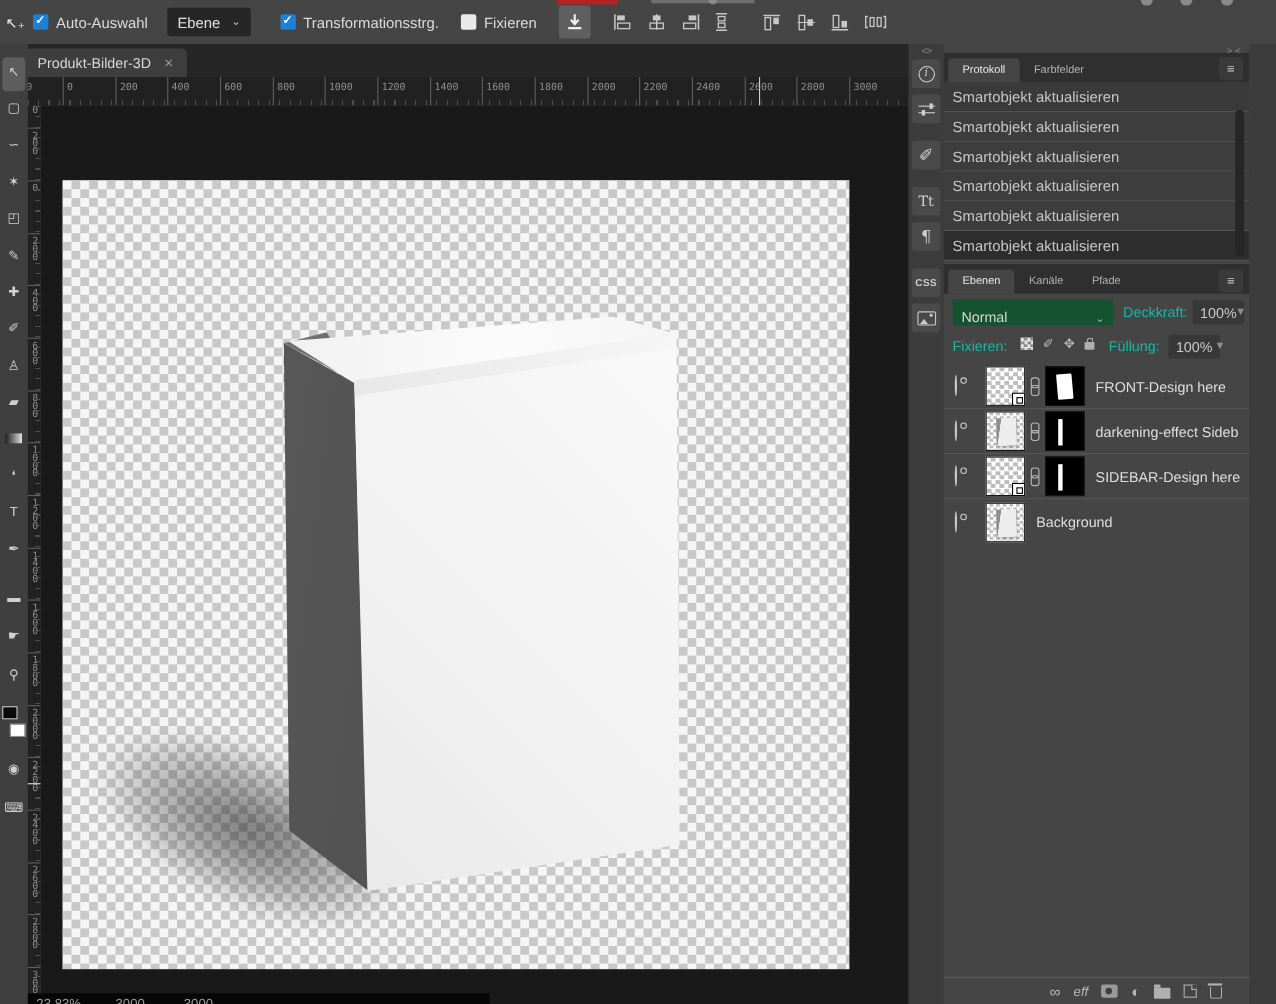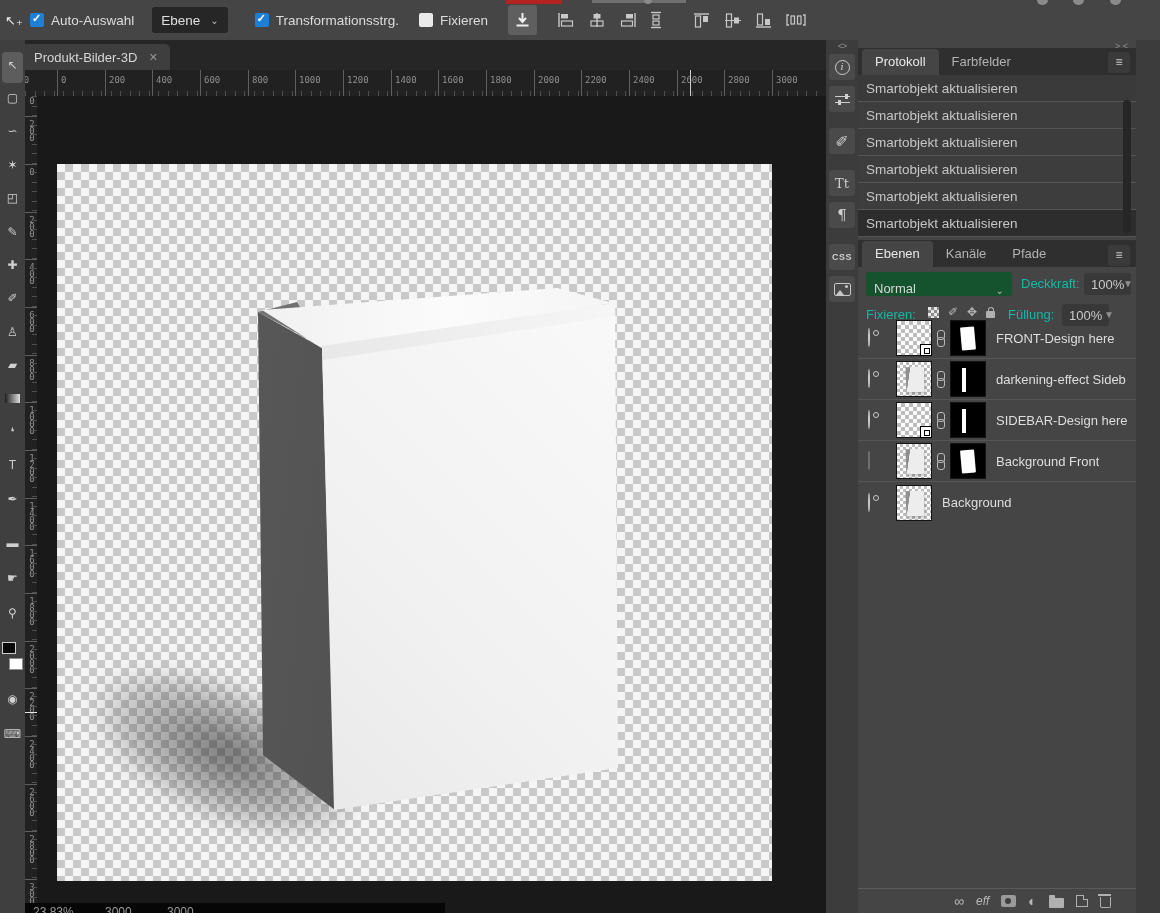--- a/index.html
+++ b/index.html
@@ -100,21 +100,21 @@
   .pic-ic { width:17px; height:13px; border:1.5px solid #c8c8c8; border-radius:2px; position:relative; overflow:hidden; }
   .pic-ic::before { content:""; position:absolute; left:1px; bottom:0; width:0; height:0;
     border-left:4px solid transparent; border-right:4px solid transparent; border-bottom:5px solid #c8c8c8; }
   .pic-ic::after { content:""; position:absolute; right:2px; top:1.5px; width:3px; height:3px; border-radius:50%; background:#c8c8c8; }
 
   .right-panel { position:absolute; left:858px; top:40px; width:278px; height:873px; background:#454545; }
   .far-right { position:absolute; left:1136px; top:40px; width:24px; height:873px; background:#3c3c3c; }
   .collapse-r { position:absolute; right:8px; top:1px; color:#8d8d8d; font-size:9px; cursor:pointer; }
 
   .ptabs { position:absolute; left:0; width:278px; height:27px; background:#2f2f2f; display:flex; align-items:flex-end; }
-  .ptab { padding:5px 13px 6px 13px; font-size:13px; color:#b2b2b2; cursor:pointer; white-space:nowrap; }
+  .ptab { padding:5px 13px 6px 13px; font-size:10px; color:#b2b2b2; cursor:pointer; white-space:nowrap; }
   .ptab.active { background:#454545; color:#e8e8e8; border-radius:4px 4px 0 0; margin-left:4px; }
   .menu-btn { position:absolute; right:6px; top:3px; width:22px; height:21px; background:#3a3a3a; border-radius:3px;
     color:#c9c9c9; font-size:12px; text-align:center; line-height:20px; cursor:pointer; }
 
   .history { position:absolute; left:0; top:35px; width:278px; height:162px; }
   .hrow { height:27px; display:flex; align-items:center; padding-left:8px; font-size:13.5px; color:#c6c6c6;
     background:#3d3d3d; border-bottom:1px solid #545454; cursor:pointer; }
   .hrow:first-child { background:#3a3a3a; }
   .hrow.selected { background:#2d2d2d; }
   .hscroll { position:absolute; right:5px; top:25px; width:8px; height:133px; background:#262626;
@@ -128,21 +128,21 @@
   .val-box { position:absolute; background:#383838; border-radius:3px; height:22px; padding:0 7px;
     color:#c9c9c9; display:flex; align-items:center; cursor:text; }
   .dd-arrow { position:absolute; color:#8f8f8f; font-size:10px; cursor:pointer; }
   .lock-ics { position:absolute; left:70px; top:38px; display:flex; gap:9px; align-items:center; color:#b8b8b8; font-size:12px; }
   .lk-checker { width:11px; height:11px; background-color:#e8e8e8;
     background-image:repeating-conic-gradient(#8b8b8b 0% 25%, #e8e8e8 0% 50%); background-size:6px 6px; }
   .padlock { width:9px; height:7px; background:#b0b0b0; border-radius:1px; position:relative; margin-top:4px; }
   .padlock::before { content:""; position:absolute; top:-4px; left:1.5px; width:4px; height:4px;
     border:1.5px solid #b0b0b0; border-bottom:none; border-radius:3px 3px 0 0; }
 
-  .llist { position:absolute; left:0; top:278px; width:278px; }
+  .llist { position:absolute; left:0; top:291px; width:278px; }
   .lrow { height:41px; border-bottom:1px solid #565656; display:flex; align-items:center; padding-left:10px; cursor:pointer; }
   .eye-cell { width:28px; flex:none; }
   .eye { width:16px; height:10px; border:1.5px solid #c9c9c9; border-radius:50% / 60%; position:relative; }
   .eye::after { content:""; position:absolute; left:4px; top:1px; width:4px; height:4px; border:1.5px solid #c9c9c9; border-radius:50%; }
   .eye-off { width:12px; height:12px; border:1.5px solid #6e6e6e; border-radius:2px; }
   .thumb { width:36px; height:36px; border:1px solid #141414; position:relative; flex:none;
     background-color:#fff; background-image:repeating-conic-gradient(#bdbdbd 0% 25%, #fff 0% 50%); background-size:8px 8px; }
   .so-badge { position:absolute; right:-1px; bottom:-1px; width:12px; height:12px; background:#fff; border:1px solid #000; }
   .so-badge::after { content:""; position:absolute; left:2.5px; top:2.5px; width:4px; height:4px; border:1px solid #000; }
   .mini-box { position:absolute; left:9px; top:5px; width:18px; height:25px; transform:rotate(-2deg);
@@ -443,33 +443,20 @@
             <span class="so-badge"></span>
           </span>
         <span class="chain-cell">
             <span class="chain"></span>
           </span>
         <span class="mask">
             <span class="bar-shape"></span>
           </span>
         <span class="lname">SIDEBAR-Design here</span>
       </div>
-      <div class="lrow">
-        <span class="eye-cell"><span class="eye-off"></span></span>
-        <span class="thumb" style="background-size:6px 6px">
-            <span class="mini-box"></span>
-          </span>
-        <span class="chain-cell">
-            <span class="chain"></span>
-          </span>
-        <span class="mask">
-            <span class="front-shape"></span>
-          </span>
-        <span class="lname">Background Front</span>
-      </div>
       <div class="lrow" style="border-bottom:none">
         <span class="eye-cell"><span class="eye"></span></span>
         <span class="thumb" style="background-size:6px 6px">
             <span class="mini-box"></span>
           </span>
         <span class="lname">Background</span>
       </div>
     </div>
 
     <div class="lfooter">

